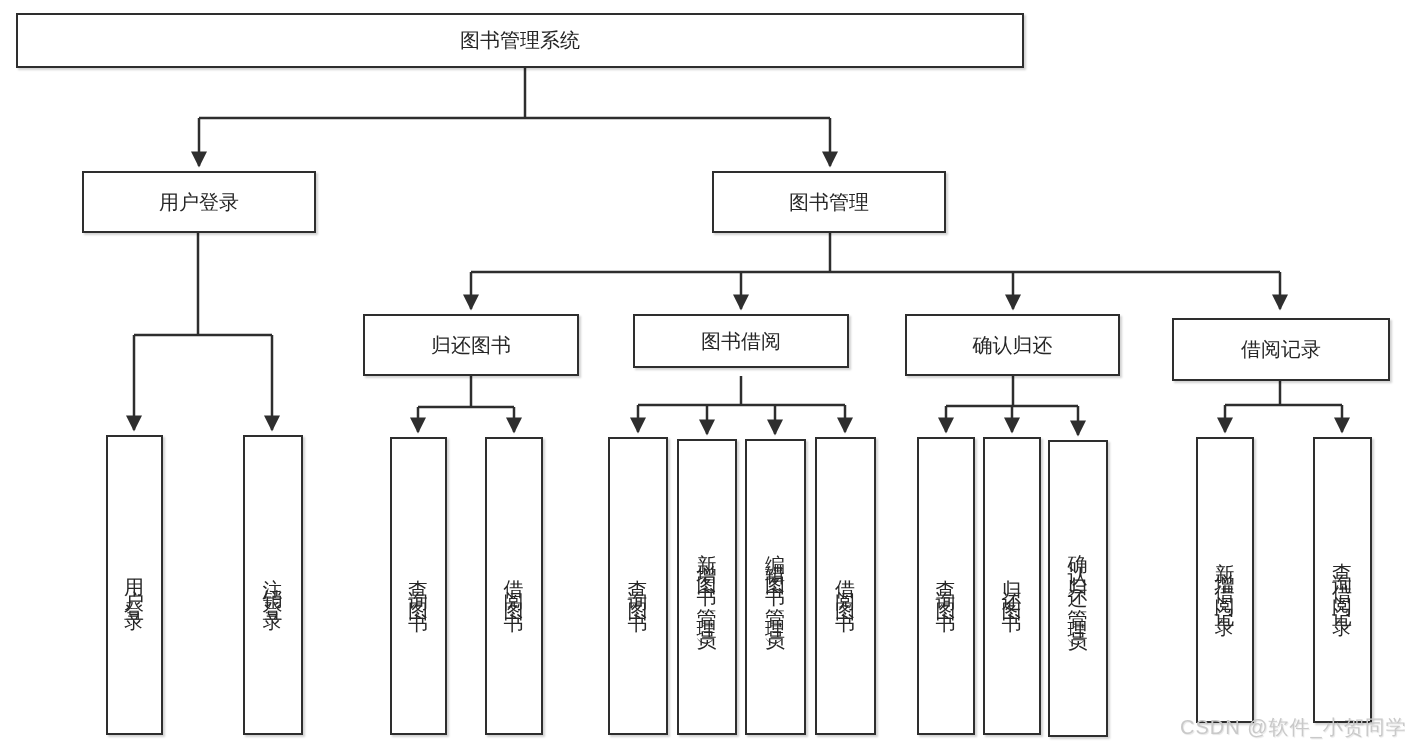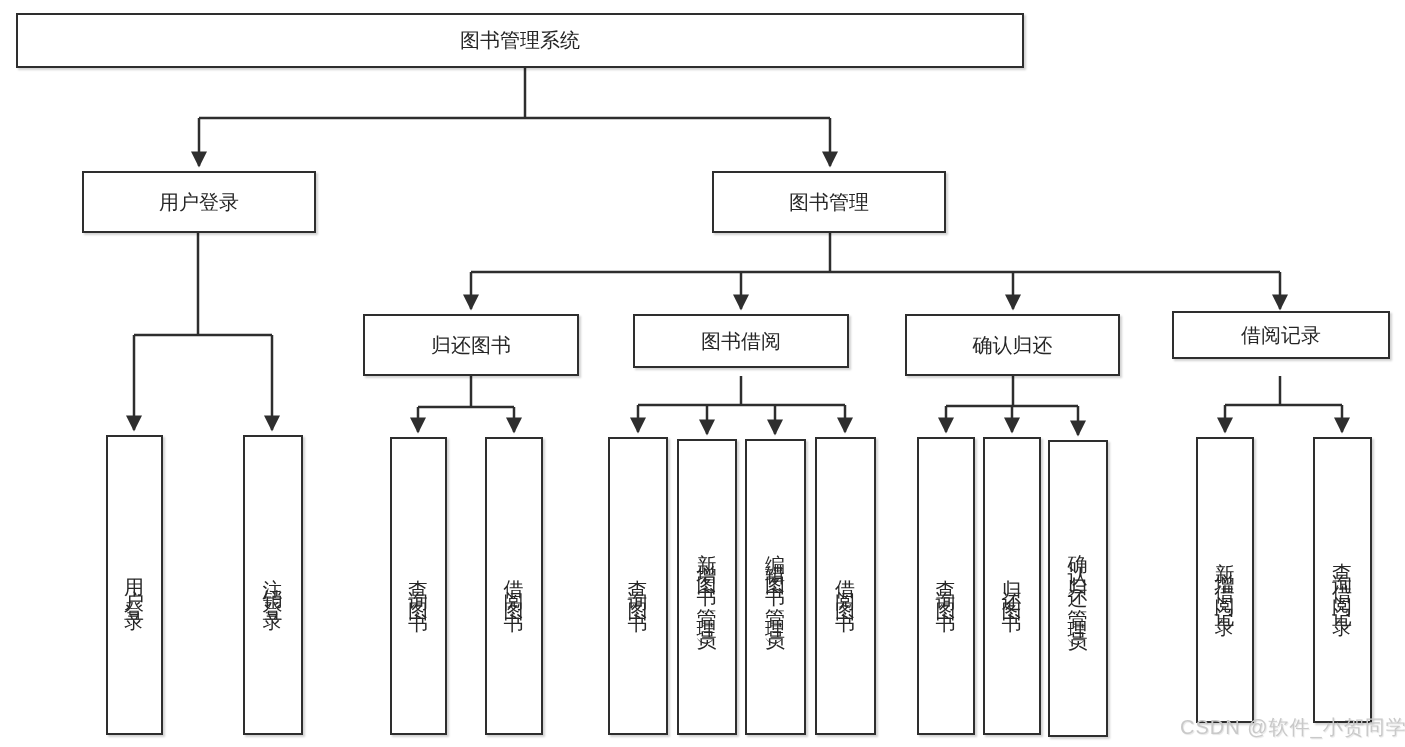--- a/index.html
+++ b/index.html
@@ -30,21 +30,21 @@
     white-space:normal;
     line-height:1.0;
   }
   
   .n-root          {left:16px;  top:13px;  width:1008px; height:55px;}
   .n-user-login    {left:82px;  top:171px; width:234px;  height:62px;}
   .n-book-mgmt     {left:712px; top:171px; width:234px;  height:62px;}
   .n-new-book      {left:363px; top:314px; width:216px;  height:62px;}
   .n-book-borrow   {left:633px; top:314px; width:216px;  height:54px;}
   .n-current-borrow{left:905px; top:314px; width:215px;  height:62px;}
-  .n-borrow-record {left:1172px;top:311px; width:218px;  height:48px;}
+  .n-borrow-record {left:1172px;top:318px; width:218px;  height:63px;}
   
   .n-ul-query   {left:106px; top:435px; width:57px; height:300px;}
   .n-ul-logout  {left:243px; top:435px; width:60px; height:300px;}
   .n-nb-query   {left:390px; top:437px; width:57px; height:298px;}
   .n-nb-borrow  {left:485px; top:437px; width:58px; height:298px;}
   .n-bb-query   {left:608px; top:437px; width:60px; height:298px;}
   .n-bb-add     {left:677px; top:439px; width:60px; height:296px;}
   .n-bb-edit    {left:745px; top:439px; width:61px; height:296px;}
   .n-bb-borrow  {left:815px; top:437px; width:61px; height:298px;}
   .n-cb-query   {left:917px; top:437px; width:58px; height:298px;}

